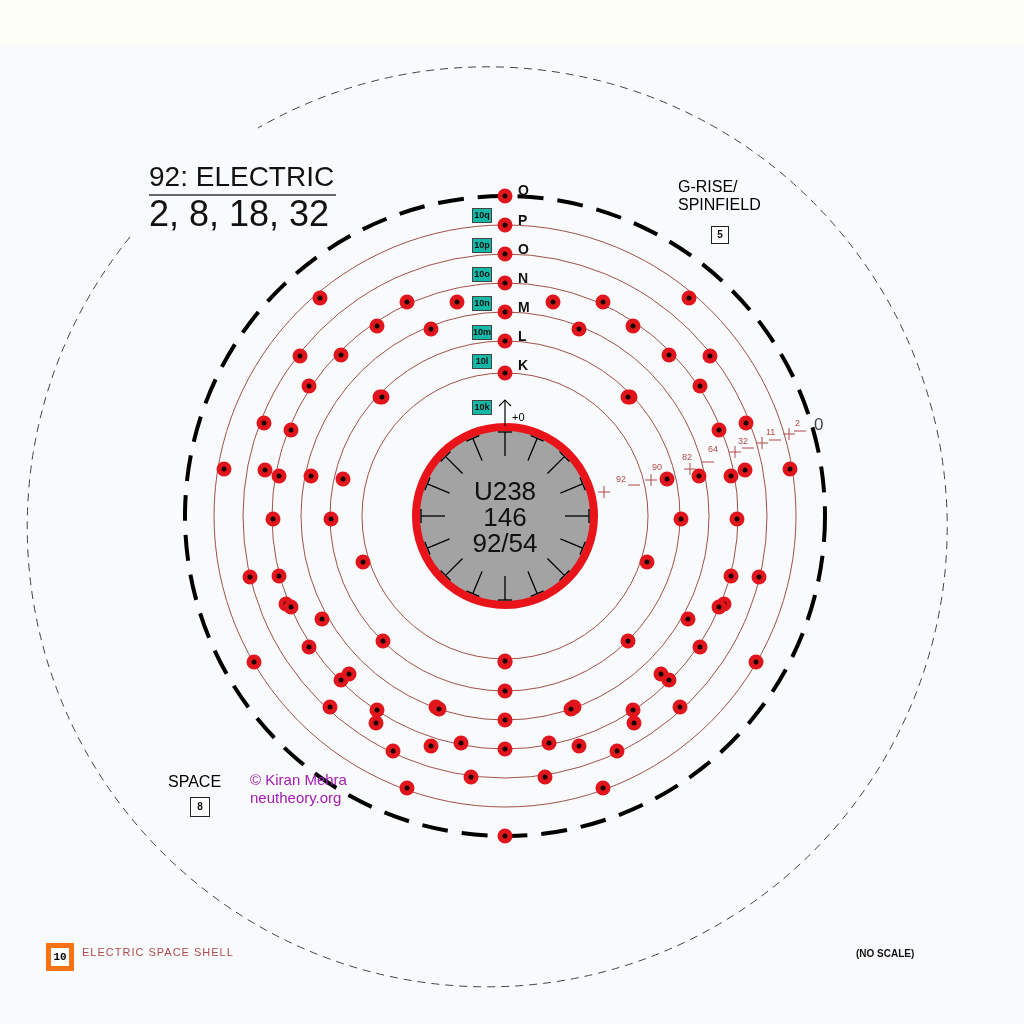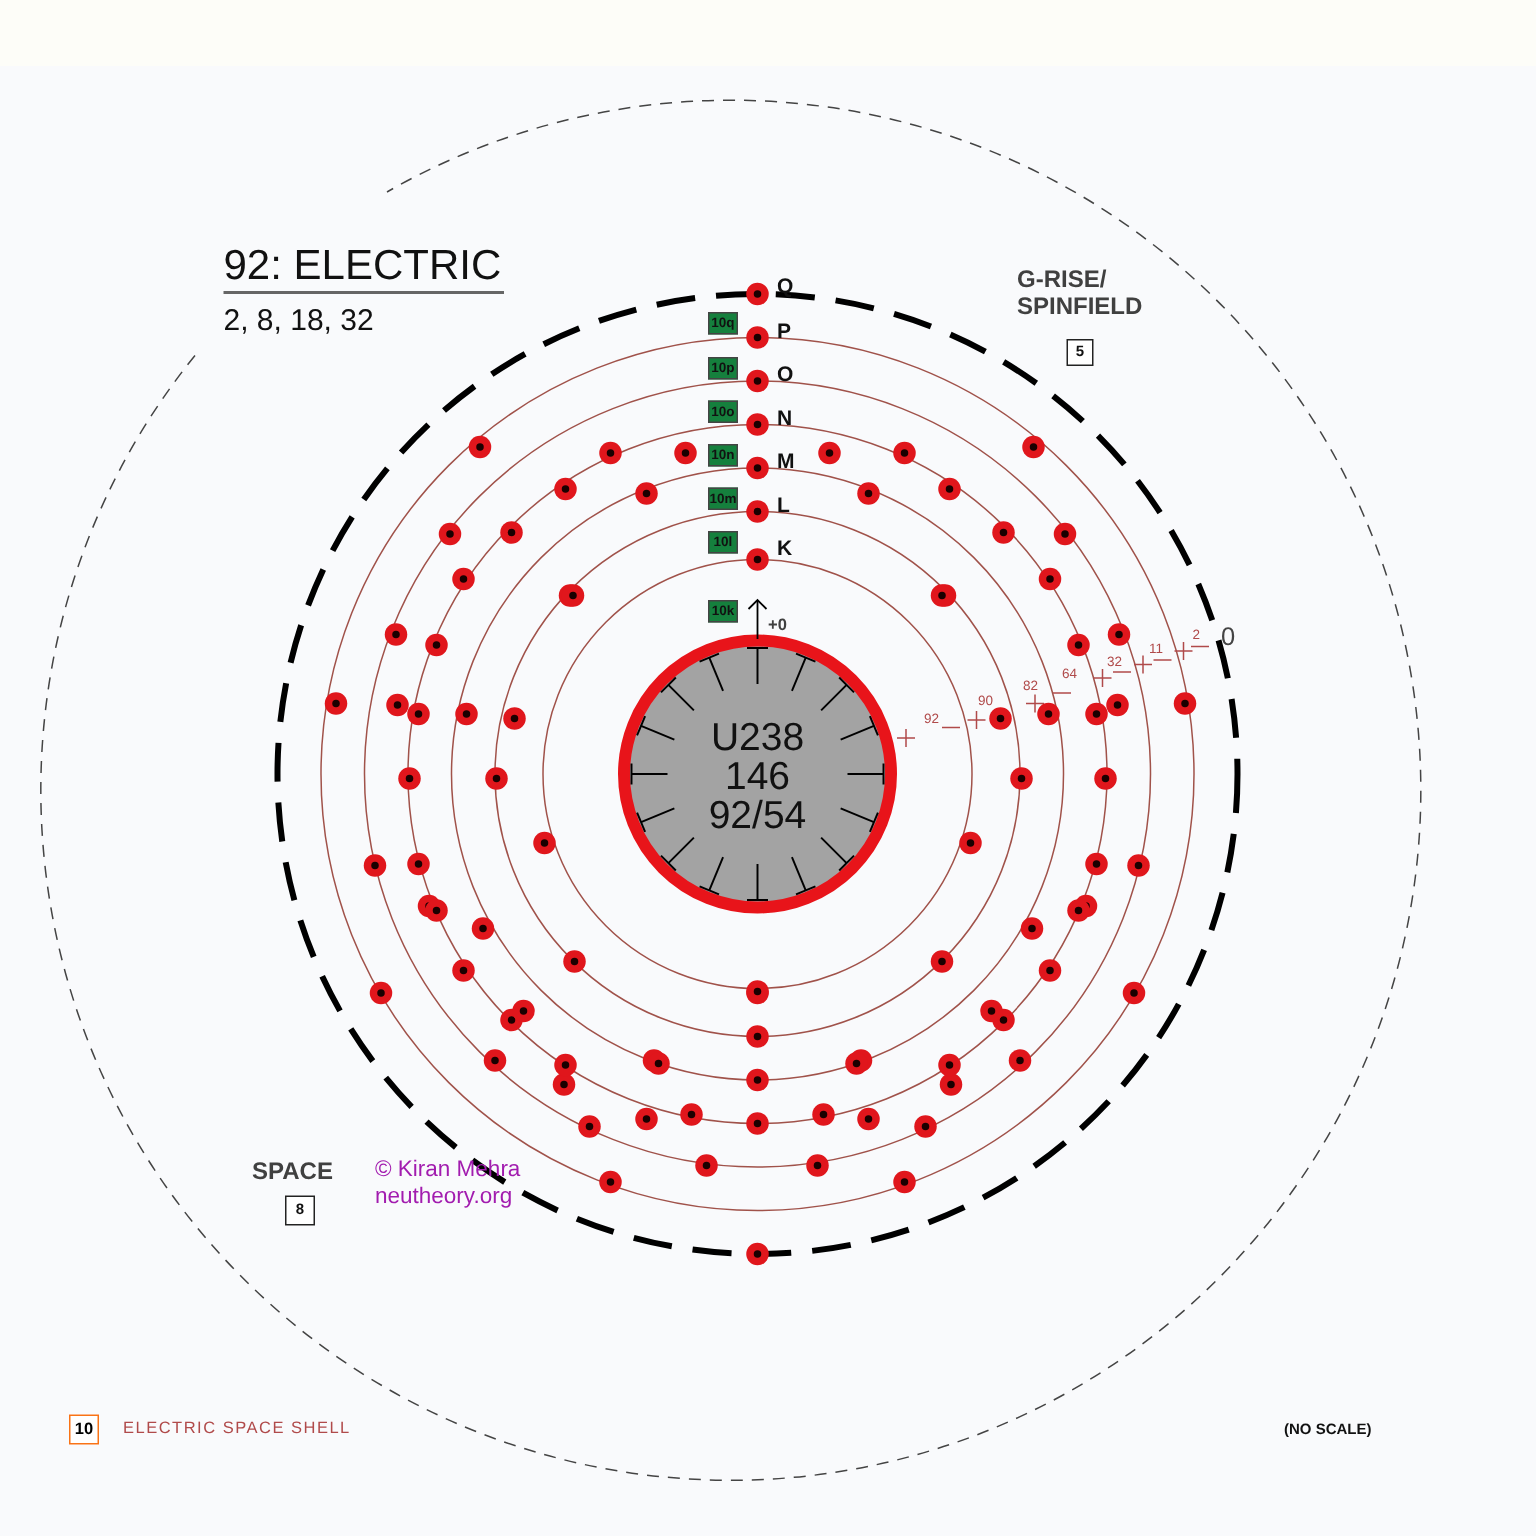--- a/index.html
+++ b/index.html
@@ -1,28 +1,28 @@
 <!DOCTYPE html>
 <html><head>
 <meta charset="utf-8">
 <style>
   html, body { margin:0; padding:0; }
   body { width:1024px; height:1024px; background:#f9fafc; position:relative; overflow:hidden; font-family:"Liberation Sans", sans-serif; }
   .topband { position:absolute; left:0; top:0; width:1024px; height:44px; background:#fdfdf8; }
   #diagram { position:absolute; left:0; top:0; }
   .title-block { position:absolute; left:149px; top:160px; }
   .title { font-size:28px; color:#111; line-height:34px; border-bottom:2px solid #666; padding-right:2px; display:inline-block; }
-  .config { font-size:20px; color:#111; line-height:36px; }
-  .lbl { position:absolute; font-weight:bold; color:#404040; font-size:16px; line-height:18px; }
+  .config { font-size:36px; color:#111; line-height:36px; }
+  .lbl { position:absolute; font-weight:normal; color:#000000; font-size:16px; line-height:18px; }
   .box { position:absolute; border:1px solid #222; background:#fff; font-size:10px; font-weight:bold; text-align:center; color:#111; }
-  .shell-box { position:absolute; width:18px; height:13px; border:1px solid #444; background:#15803d; font-size:9px; line-height:13px; text-align:center; color:#111; font-weight:bold; }
+  .shell-box { position:absolute; width:18px; height:13px; border:1px solid #444; background:#14b8a6; font-size:9px; line-height:13px; text-align:center; color:#111; font-weight:bold; }
   .shell-letter { position:absolute; font-size:14px; font-weight:bold; color:#111; }
   .watermark { position:absolute; left:250px; top:771px; color:#a21caf; font-size:15px; line-height:18px; }
   .legend { position:absolute; left:46px; top:943px; }
-  .legend .box10 { position:absolute; left:0; top:0; width:18px; height:18px; border:1px solid #f97316; background:#fff; font-size:11px; font-weight:bold; line-height:18px; text-align:center; }
+  .legend .box10 { position:absolute; left:0; top:0; width:18px; height:18px; border:5px solid #f97316; background:#fff; font-size:11px; font-weight:bold; line-height:18px; text-align:center;font-family:Liberation Mono, monospace; }
   .legend .txt { position:absolute; left:36px; top:3px; font-size:11px; color:#b04a4a; letter-spacing:1px; white-space:nowrap; }
   .noscale { position:absolute; left:856px; top:948px; font-size:10px; font-weight:bold; color:#111; }
   .nucleus-text { position:absolute; left:430px; top:478px; width:150px; text-align:center; font-size:26px; line-height:26px; color:#111; }
 </style>
 </head>
 <body>
 
 <div class="topband"></div>
 
 <svg id="diagram" width="1024" height="1024">

